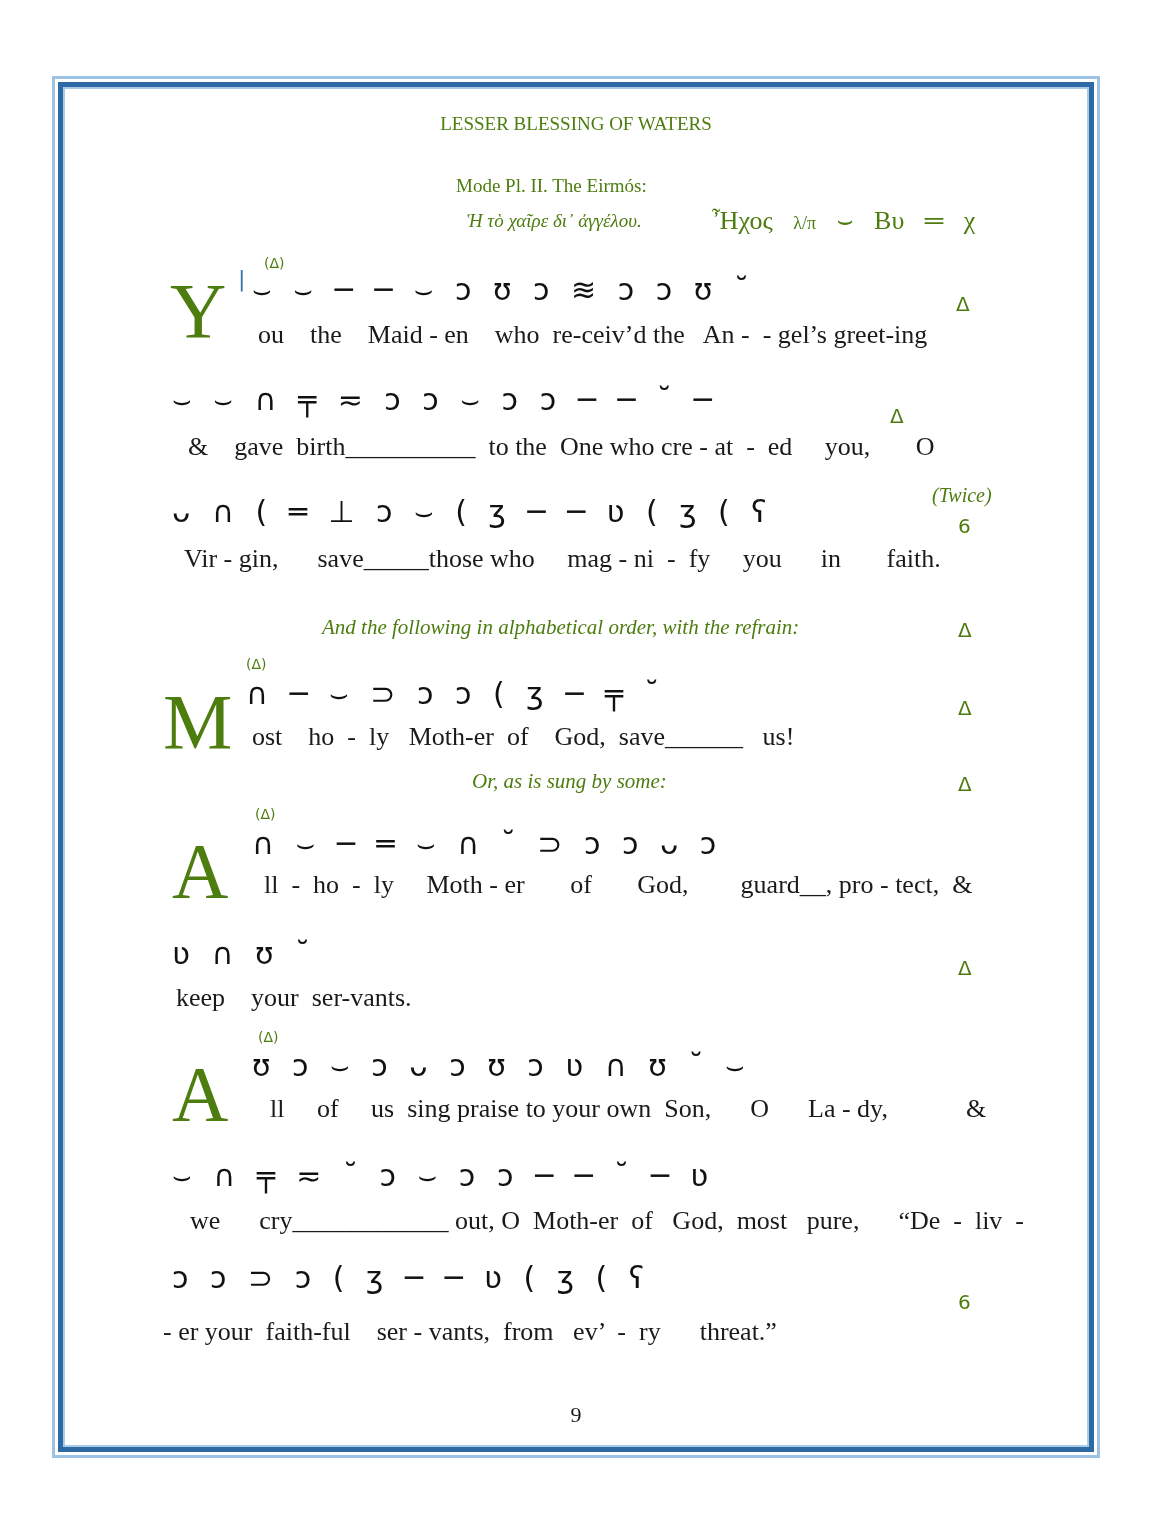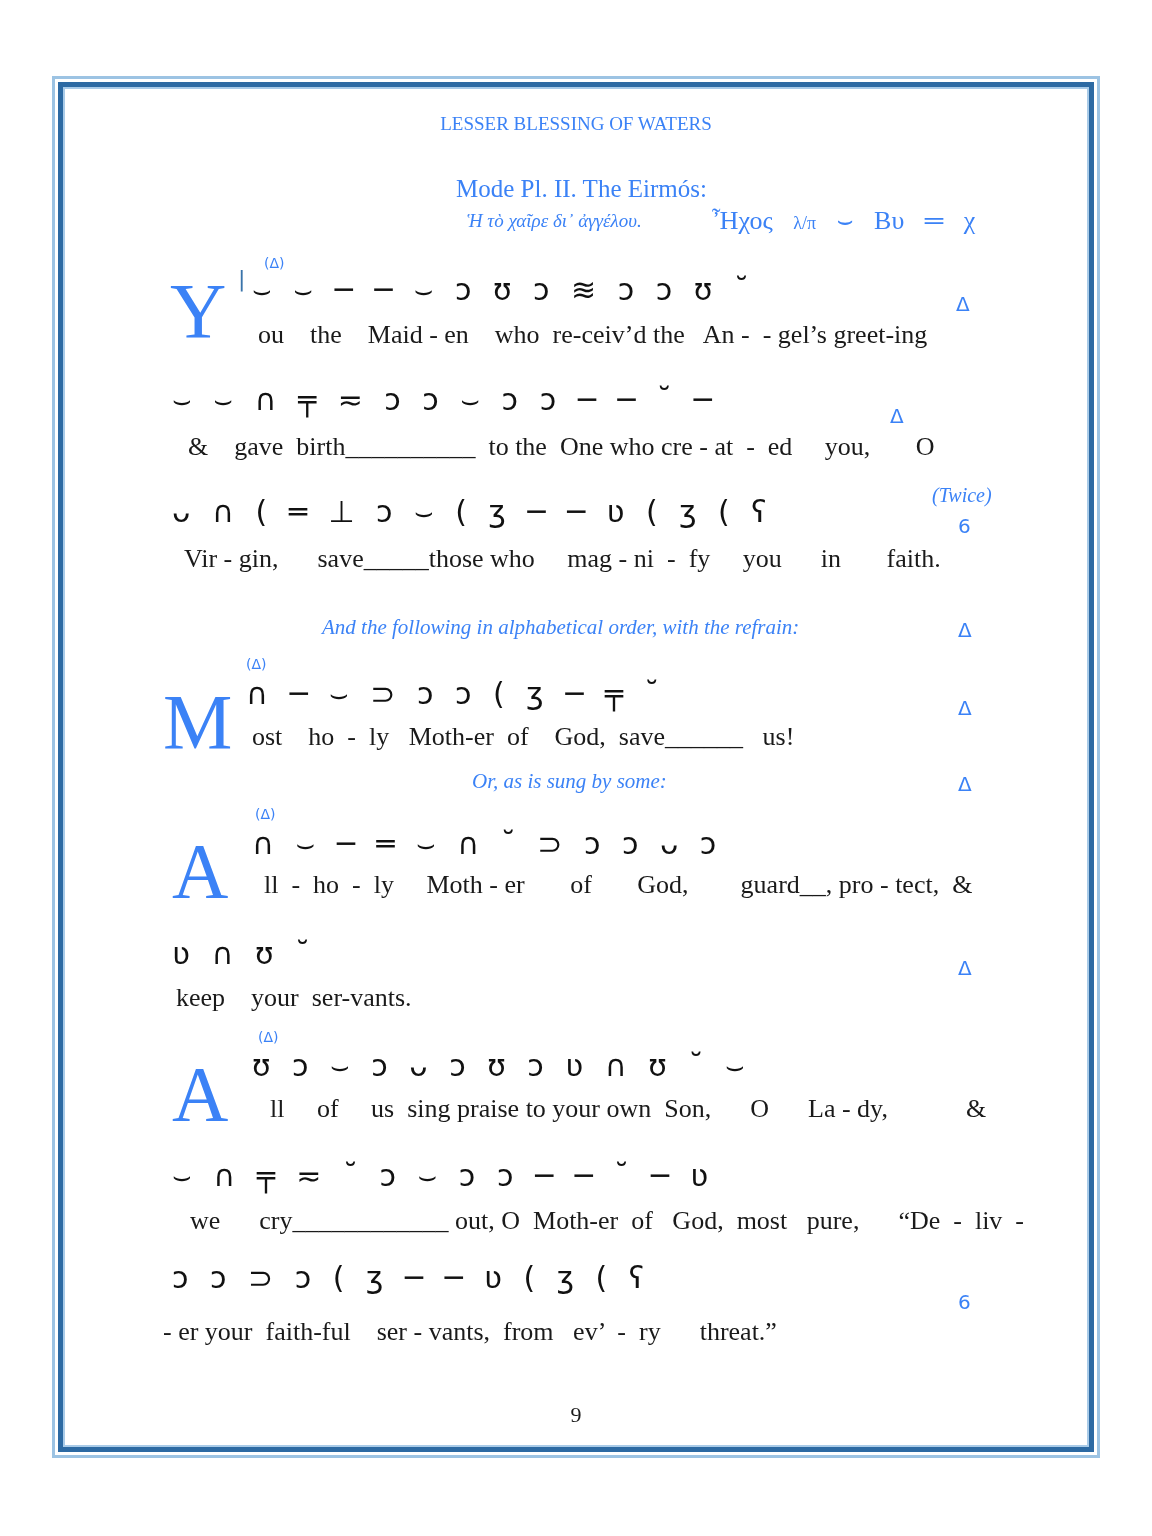--- a/index.html
+++ b/index.html
@@ -1,23 +1,23 @@
 <!DOCTYPE html>
 <html><head>
 <meta charset="utf-8">
 <style>
   html,body{margin:0;padding:0;background:#ffffff;}
   body{width:1152px;height:1536px;position:relative;overflow:hidden;font-family:"Liberation Serif","DejaVu Serif",serif;color:#1a1a1a;}
   .frame-outer{position:absolute;left:52px;top:76px;width:1048px;height:1382px;box-sizing:border-box;border:3px solid #9cc3e3;}
   .frame-mid{position:absolute;left:3px;top:3px;right:3px;bottom:3px;border:5px solid #2d6aa3;}
   .frame-inner{position:absolute;left:8px;top:8px;right:8px;bottom:8px;border:2px solid #a9cbe8;}
   .abs{position:absolute;}
-  .blue{color:#3b82f6;}
+  .blue{color:#4d7c0f;}
   .running-head{left:0;width:1152px;top:113px;text-align:center;font-size:19px;letter-spacing:0px;}
-  .mode-title{left:456px;top:175px;font-size:25px;}
+  .mode-title{left:456px;top:175px;font-size:19px;}
   .greek-line{left:467px;top:210px;font-size:19px;font-style:italic;}
   .echos{left:712px;top:206px;font-size:26px;}
   .echos span{margin-right:14px;text-align:center;}
   .drop-cap{font-size:78px;line-height:1;}
   .neume-row{font-size:30px;letter-spacing:6px;white-space:pre;font-family:"DejaVu Sans",sans-serif;color:#111;}
   .lyric{font-size:26px;white-space:pre;}
   .rubric{font-size:21px;font-style:italic;}
   .martyria{font-size:20px;font-family:"DejaVu Sans",sans-serif;}
   .small-blue{font-size:14px;font-family:"DejaVu Sans",sans-serif;}
   .page-num{left:0;width:1152px;text-align:center;top:1402px;font-size:22px;}

